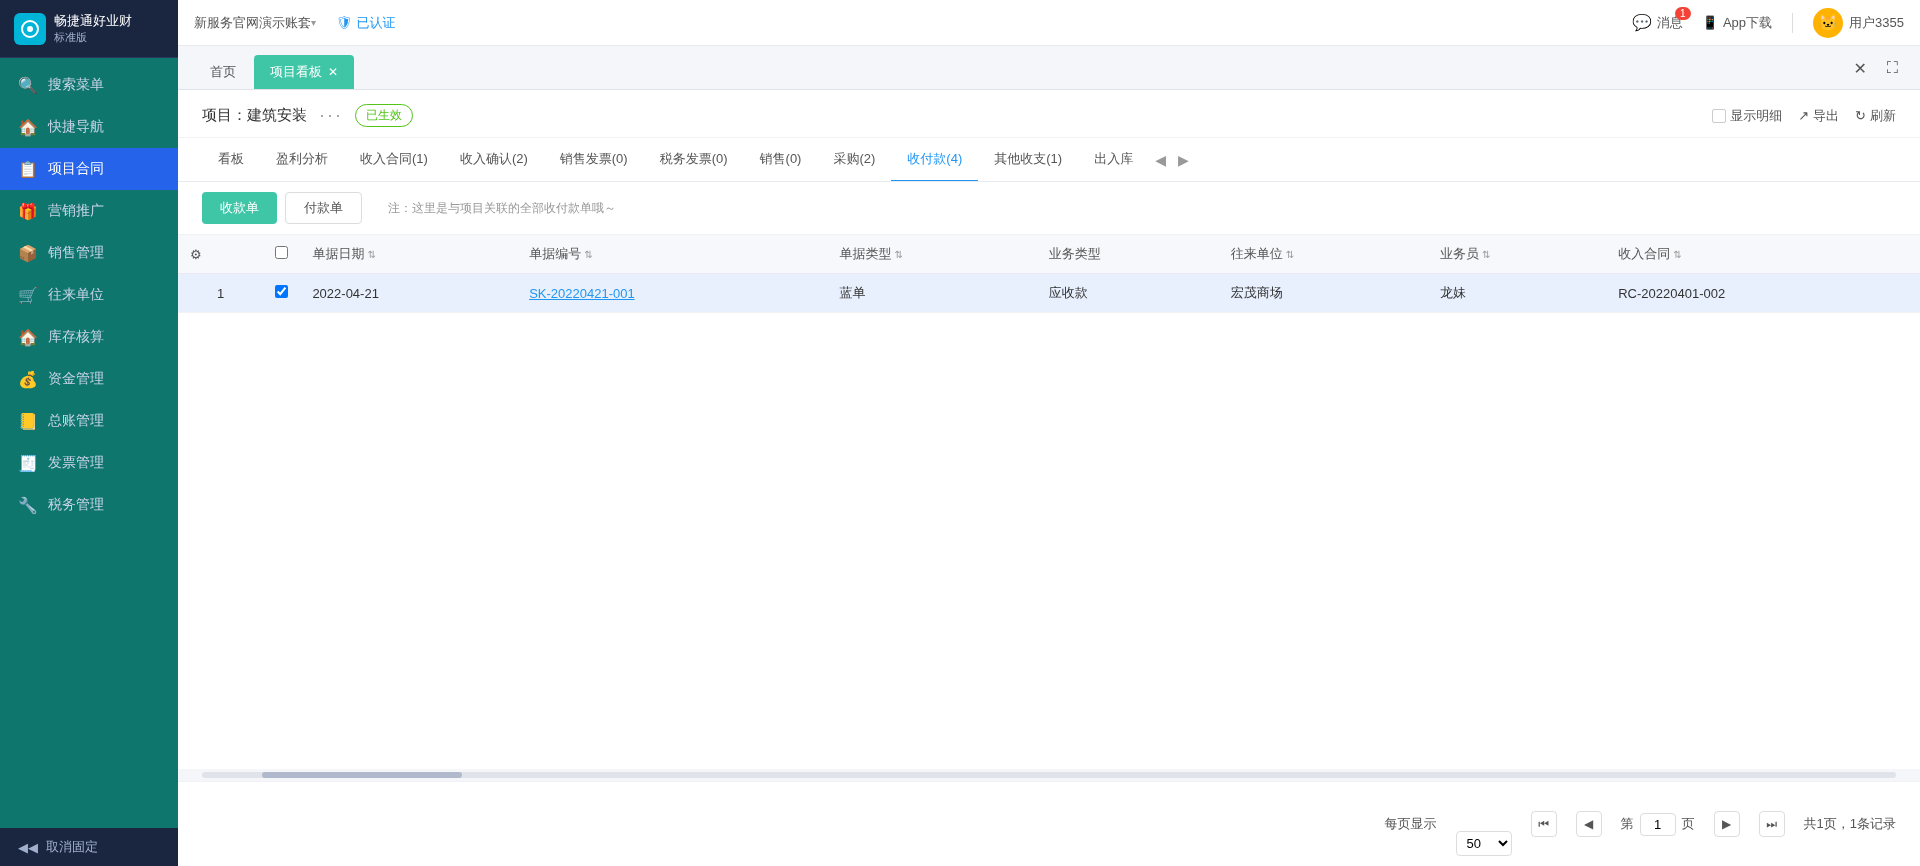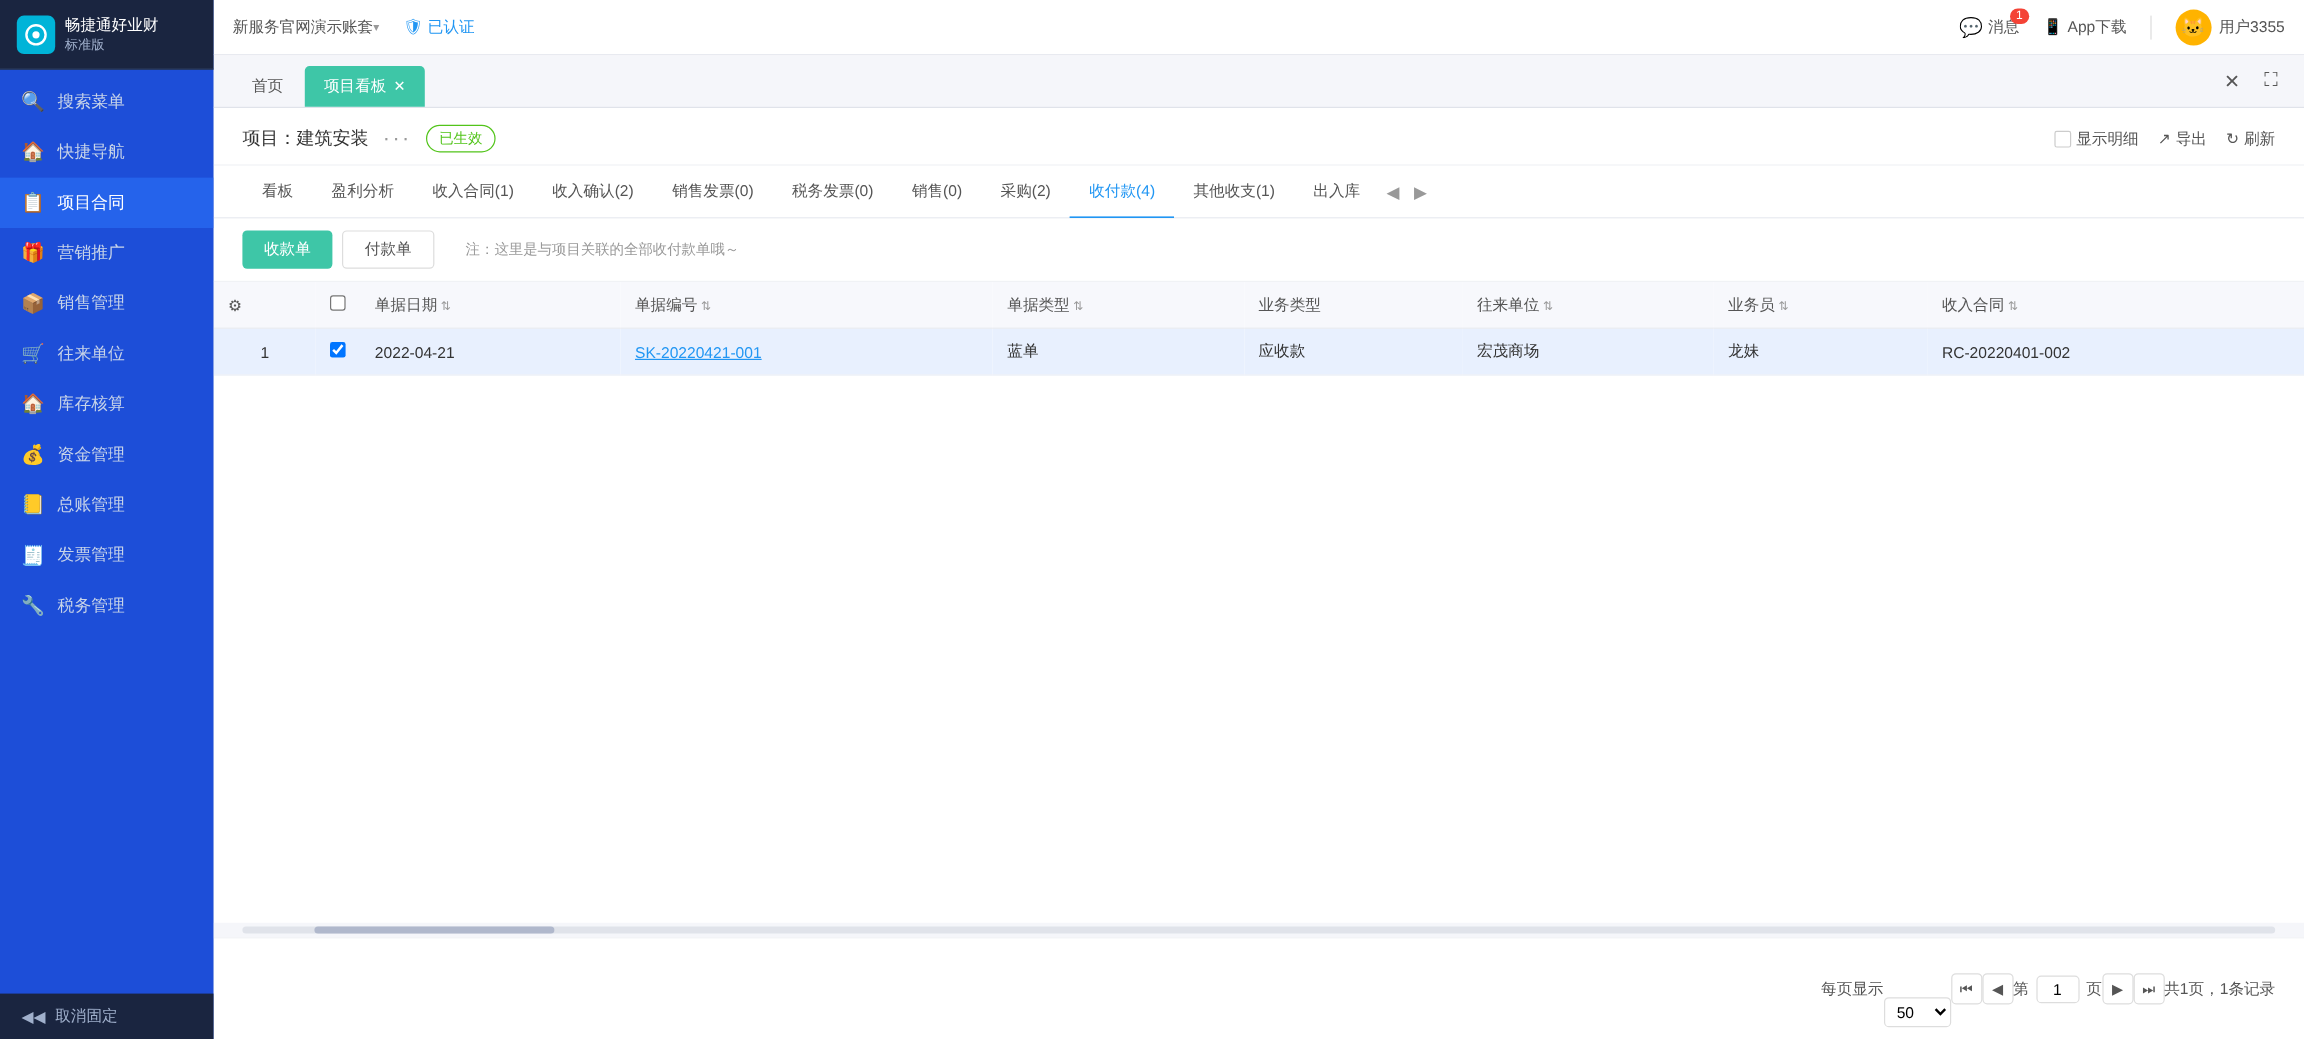--- a/index.html
+++ b/index.html
@@ -1,21 +1,21 @@
 <!DOCTYPE html>
 <html><head>
   <meta charset="utf-8">
   <style>
     * { box-sizing: border-box; margin: 0; padding: 0; }
     body { font-family: "Microsoft YaHei", "PingFang SC", sans-serif; font-size: 13px; background: #f0f2f5; display: flex; height: 866px; overflow: hidden; }
 
     
     .sidebar {
       width: 178px;
-      background: #1d4ed8;
+      background: #0f766e;
       color: #c8d4e8;
       display: flex;
       flex-direction: column;
       flex-shrink: 0;
       height: 100%;
     }
     .sidebar-header {
       display: flex;
       align-items: center;
       padding: 12px 14px;
@@ -414,21 +414,21 @@
       background: #b0b8cc;
       border-radius: 3px;
     }
 
     
     .pagination {
       display: flex;
       align-items: center;
       justify-content: flex-end;
       padding: 10px 24px;
-      gap: 0;
+      gap: 19px;
       font-size: 13px;
       color: #555;
       border-top: 1px solid #f0f2f5;
       flex-shrink: 0;
     }
     .page-size-select {
       border: 1px solid #ddd;
       border-radius: 4px;
       padding: 3px 6px;
       font-size: 13px;

